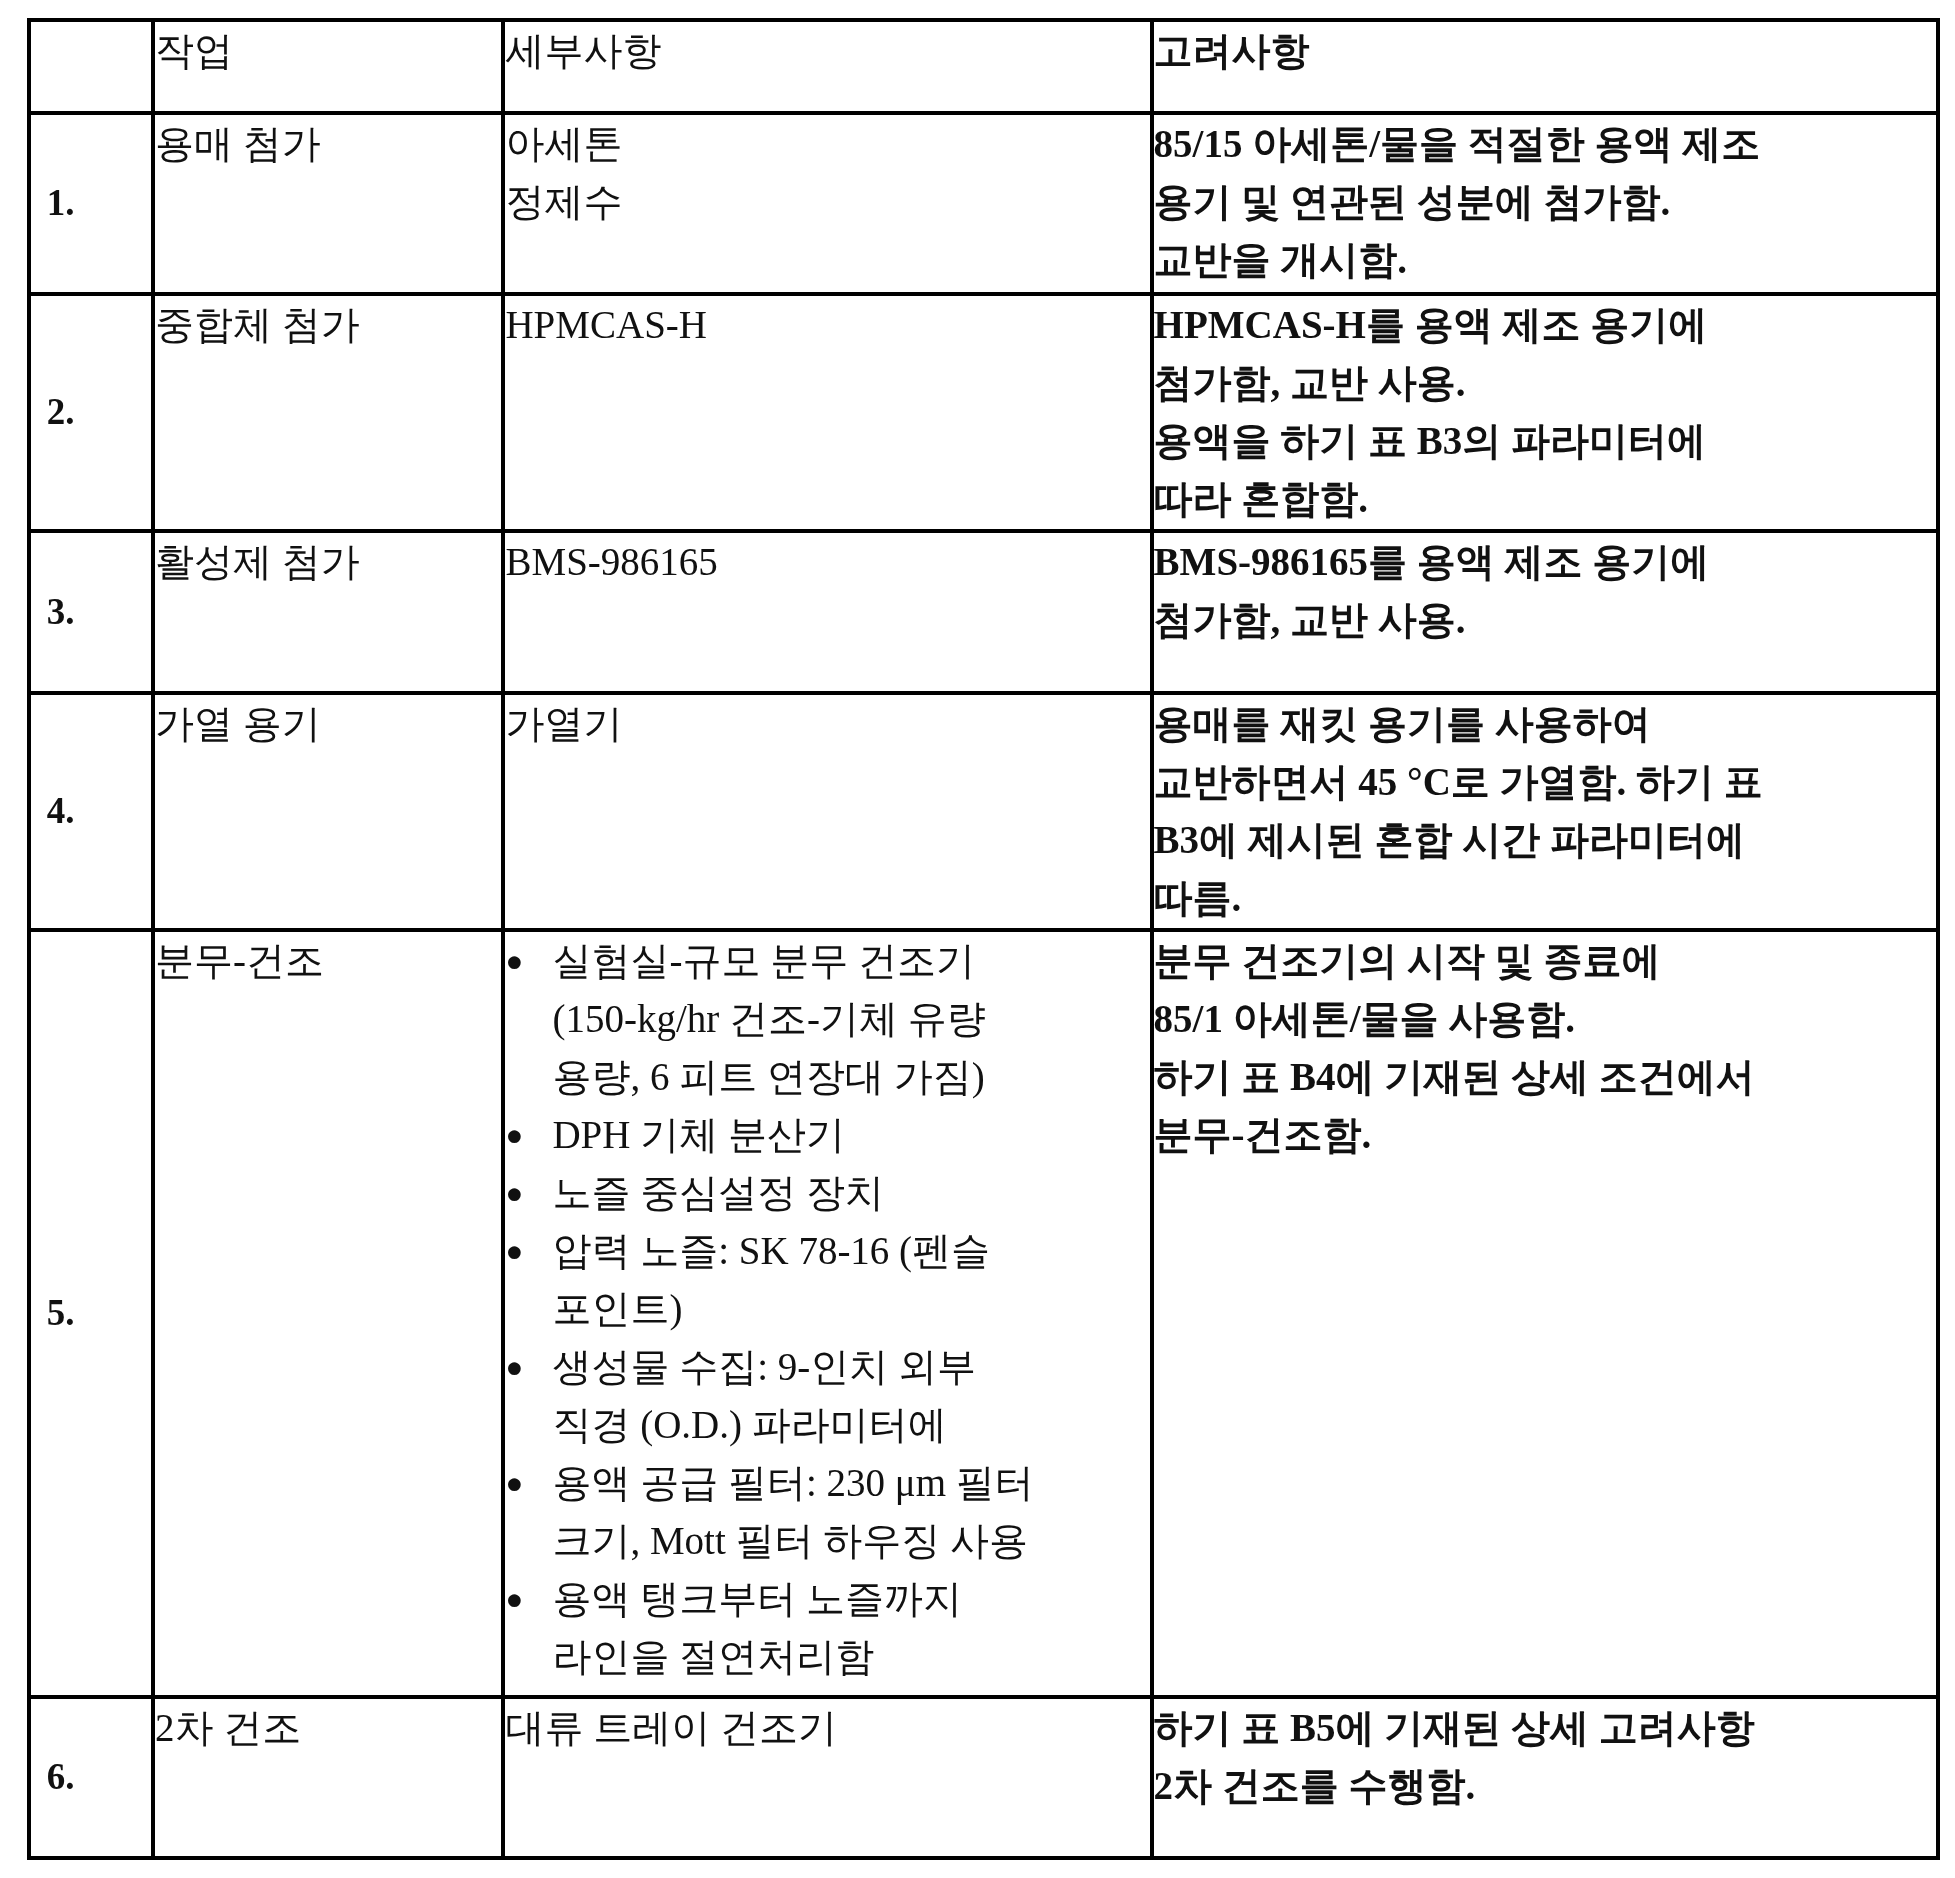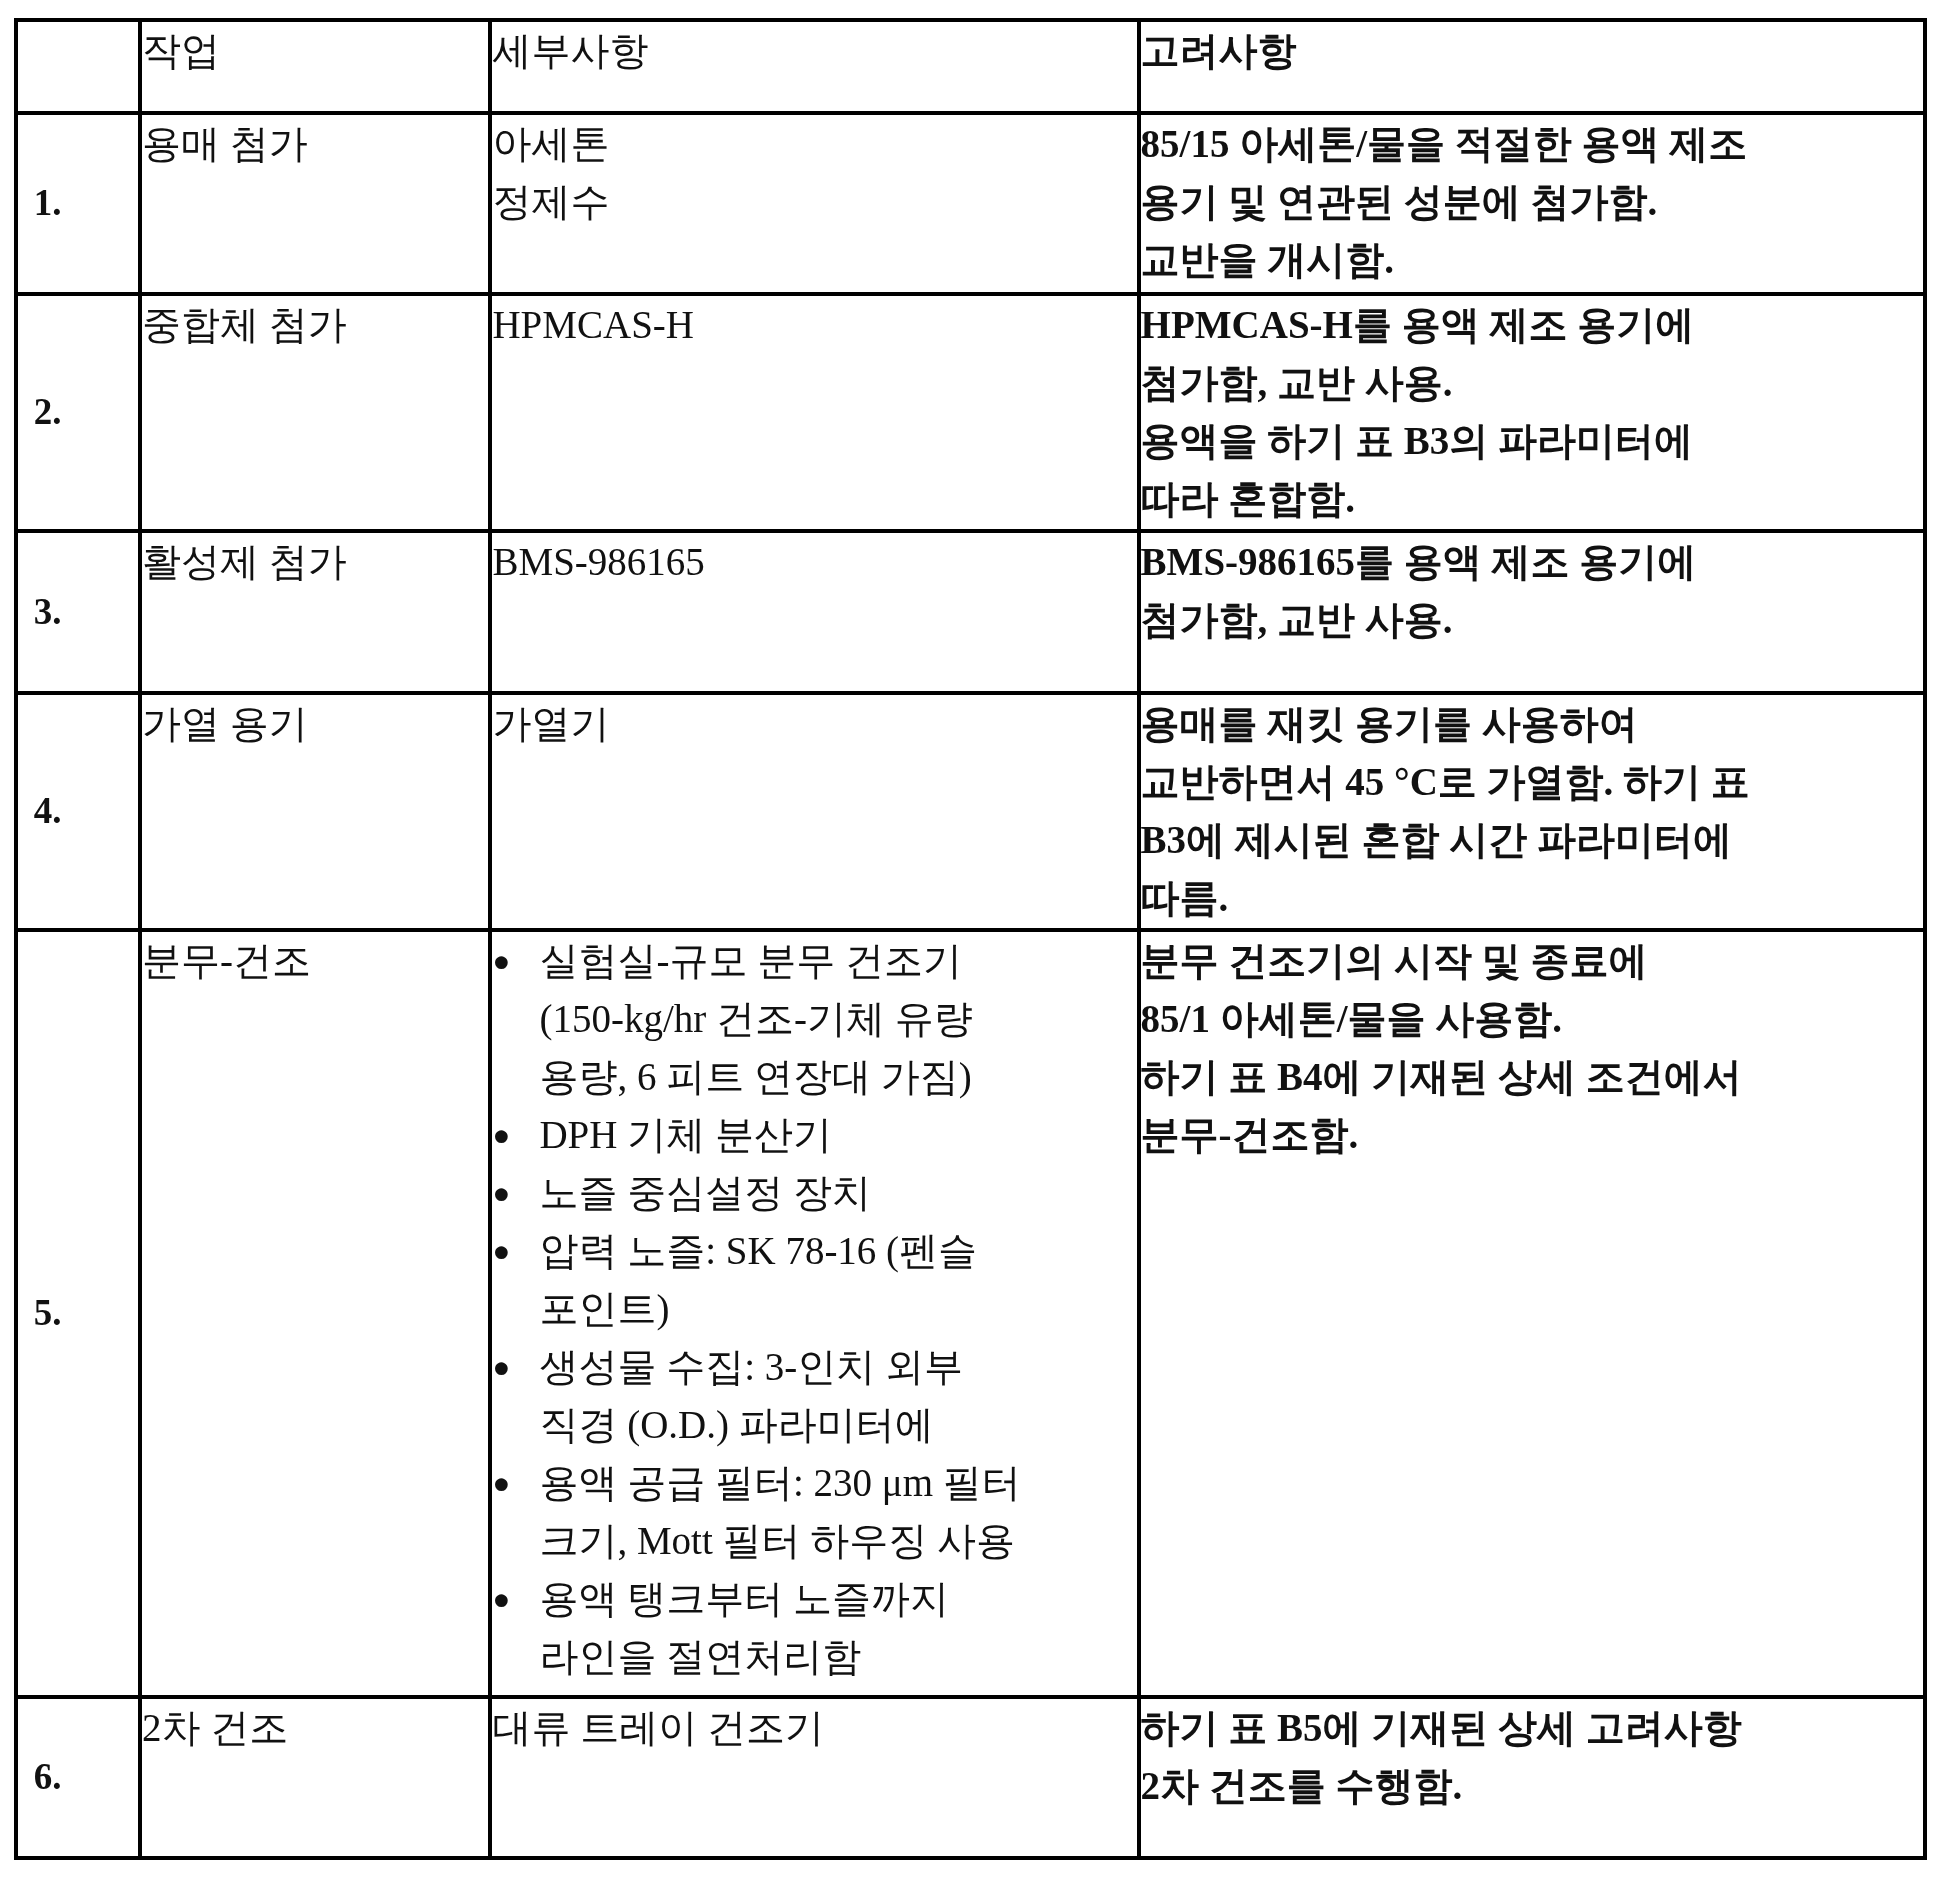--- a/index.html
+++ b/index.html
@@ -1,18 +1,18 @@
 <!DOCTYPE html>
 <html><head>
 <meta charset="utf-8">
 <style>
   html, body { margin: 0; padding: 0; background: #ffffff; }
   body { width: 1955px; height: 1879px; position: relative; overflow: hidden;
          font-family: "Liberation Serif", "DejaVu Serif", serif; color: #111; }
-  table.proc { position: absolute; left: 14px; top: 17.7px; border-collapse: collapse;
+  table.proc { position: absolute; left: 27px; top: 17.7px; border-collapse: collapse;
                table-layout: fixed; width: 1913px; }
   table.proc td { border: 4.9px solid #000; vertical-align: top; padding: 0; }
   .c-num { width: 122px; }
   .c-task { width: 345px; }
   .c-detail { width: 638px; }
   .c-note { width: 774px; }
   .cell { font-size: 39px; line-height: 58px; }
   .num { font-weight: bold; font-size: 37px; vertical-align: middle !important; padding-left: 15.8px !important; }
   .task { padding: 0 0 0 19.7px; }
   .bold { font-weight: normal; }
@@ -139,21 +139,21 @@
           <span class="bullet">●</span>
           <span class="line">노즐 중심설정 장치</span>
         </li>
         <li>
           <span class="bullet">●</span>
           <span class="line">압력 노즐: SK 78-16 (펜슬</span>
           <span class="line">포인트)</span>
         </li>
         <li>
           <span class="bullet">●</span>
-          <span class="line">생성물 수집: 3-인치 외부</span>
+          <span class="line">생성물 수집: 9-인치 외부</span>
           <span class="line">직경 (O.D.) 파라미터에</span>
         </li>
         <li>
           <span class="bullet">●</span>
           <span class="line">용액 공급 필터: 230 μm 필터</span>
           <span class="line">크기, Mott 필터 하우징 사용</span>
         </li>
         <li>
           <span class="bullet">●</span>
           <span class="line">용액 탱크부터 노즐까지</span>

